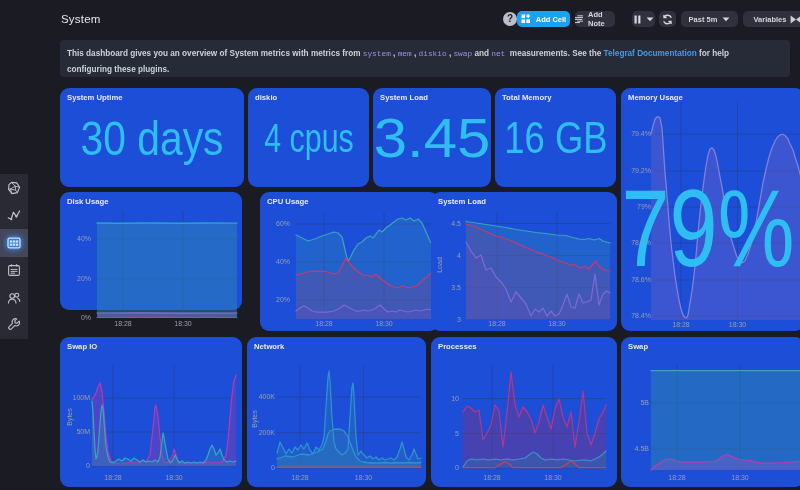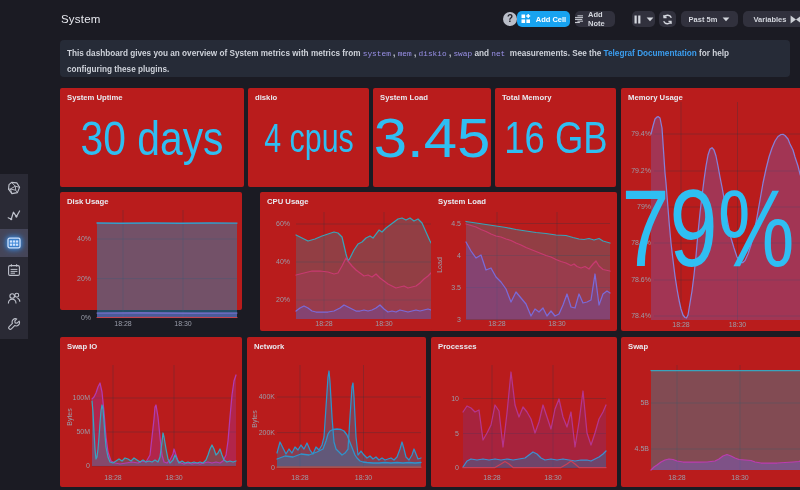--- a/index.html
+++ b/index.html
@@ -10,21 +10,21 @@
   color:#d4d7de; font-size:7.5px; font-weight:bold; display:flex; align-items:center; justify-content:center; }
 .btn.blue { background:#18a3f0; color:#fff; }
 .banner { position:absolute; left:60px; top:40px; width:730px; height:37px; background:#262b37;
   border-radius:4px; color:#ced2da; font-size:8.2px; font-weight:bold; line-height:16px; padding:6px 10px 0 7px; white-space:nowrap; }
 .code { font-family:"Liberation Mono",monospace; color:#9a91e8; font-weight:normal; font-size:7.8px; }
 .link { color:#3b9ef0; }
 .sidebar { position:absolute; left:0; top:174px; width:28px; height:165px; background:#2a2a35; }
 .navi { width:28px; height:27.5px; display:flex; align-items:center; justify-content:center; }
 .navi.act { background:#454558; }
 .navi.act svg { filter: drop-shadow(0 0 2px #3f9bf7) drop-shadow(0 0 3px #2f8df0); }
-.cell { position:absolute; background:#b91c1c; border-radius:2px;padding-left:22px; }
+.cell { position:absolute; background:#1d4ed8; border-radius:9px;padding-left:22px; }
 .ct { position:absolute; left:7px; top:5px; font-size:7.7px; font-weight:bold; color:#e8eaf0; letter-spacing:0px; }
 .statv { position:absolute; left:50%; top:50%; color:#2fbef2; white-space:nowrap; font-weight:normal; }
 .ax { font-family:"Liberation Sans",sans-serif; font-size:7px; fill:#9a9daa; }
 svg { display:block; }
 </style></head>
 <body>
 
 <div class="title">System</div>
 <div class="help">?</div>
 <div class="btn blue" style="left:517px;width:53px">

